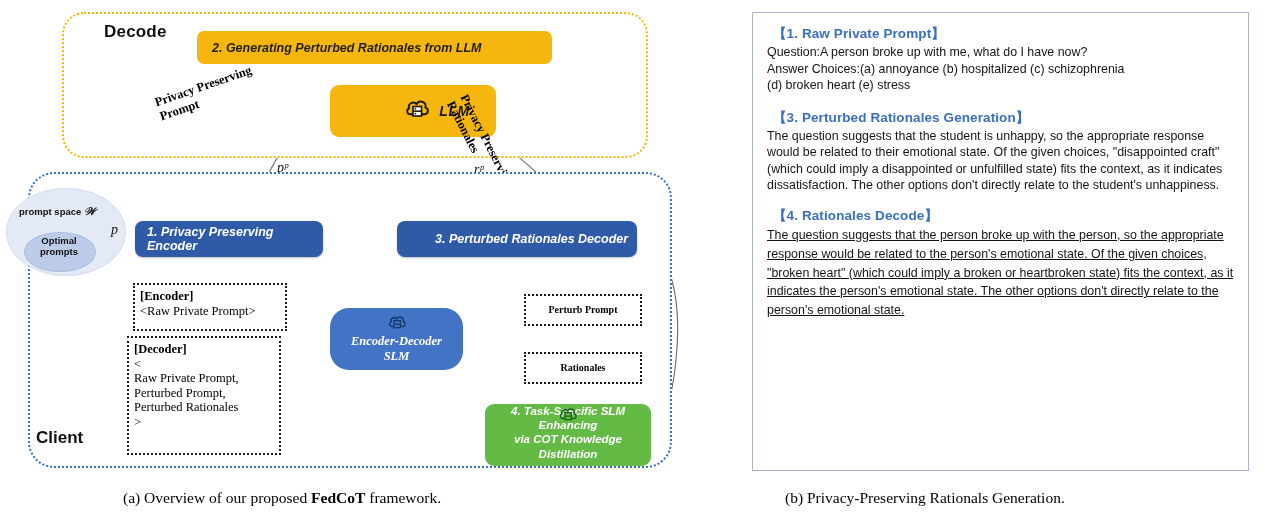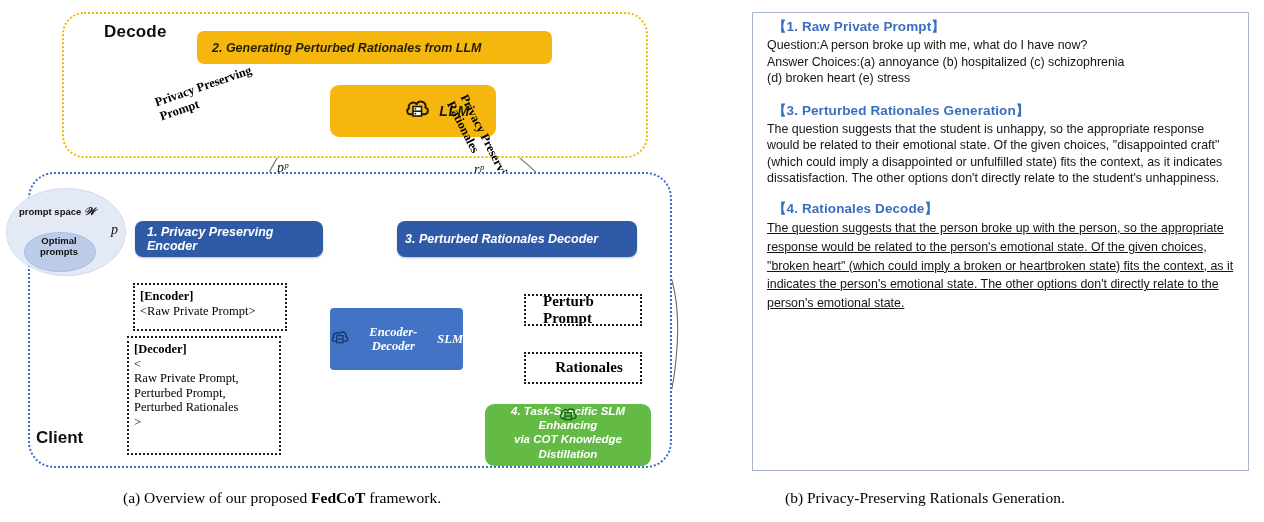--- a/index.html
+++ b/index.html
@@ -39,45 +39,45 @@
   .llm-box .lbl{font-size:14px;font-weight:bold;font-style:italic;color:#1b1704;letter-spacing:.5px;}
 
   .blue-box{
     position:absolute;background:#2E5AA8;border-radius:8px;display:flex;align-items:center;
     box-shadow:0 1px 2px rgba(0,0,0,.25);
   }
   .blue-box span{color:#fff;font-size:12.5px;font-weight:bold;font-style:italic;}
   #box-encoder{left:135px;top:221px;width:188px;height:36px;}
   #box-encoder span{padding-left:12px;}
   #box-decoder{left:397px;top:221px;width:240px;height:36px;}
-  #box-decoder span{padding-left:8px;}
+  #box-decoder span{padding-left:18px;margin-left:20px;}
 
   #box-slm{
-    position:absolute;left:330px;top:308px;width:133px;height:62px;background:#4273C5;border-radius:4px;
-    display:flex;flex-direction:row;align-items:center;justify-content:center;
+    position:absolute;left:330px;top:308px;width:133px;height:62px;background:#4273C5;border-radius:19px;
+    display:flex;flex-direction:column;align-items:center;justify-content:center;
   }
   #box-slm .slmtxt{color:#fff;font-size:12.5px;font-weight:bold;font-style:italic;line-height:1.15;text-align:center;font-family:"Liberation Serif",serif;}
 
   #box-task{
     position:absolute;left:485px;top:404px;width:166px;height:57px;background:#63BB46;border-radius:9px;
     display:flex;flex-direction:column;align-items:center;justify-content:flex-end;padding-bottom:5px;
   }
   #box-task .tasktxt{color:#fff;font-size:11.5px;font-weight:bold;font-style:italic;line-height:1.25;text-align:center;}
 
   .dotbox{
     position:absolute;border:2px dotted #1a1a1a;background:#fff;
   }
   .dotbox .t{font-family:"Liberation Serif",serif;font-size:12.5px;color:#000;line-height:1.16;}
   .dotbox .t b{font-weight:bold;}
 
   #db-encoder{left:133px;top:283px;width:140px;height:36px;padding:4px 5px;}
   #db-decoder{left:127px;top:336px;width:140px;height:107px;padding:4px 5px;}
   #db-perturb{left:524px;top:294px;width:104px;height:24px;padding:2px 5px;display:flex;align-items:center;justify-content:center;}
   #db-rationales{left:524px;top:352px;width:104px;height:24px;padding:2px 5px;display:flex;align-items:center;justify-content:center;}
-  #db-perturb .t,#db-rationales .t{font-weight:bold;font-size:15px;margin-left:12px;}
+  #db-perturb .t,#db-rationales .t{font-weight:bold;font-size:10px;}
 
   
   .ellipse-outer{
     position:absolute;left:6px;top:188px;width:118px;height:86px;border-radius:50%;
     background:#E3E9F5;border:1px solid #d3dcf0;
   }
   .ellipse-inner{
     position:absolute;left:24px;top:232px;width:70px;height:38px;border-radius:50%;
     background:#BCCCE8;border:1px solid #aabfe0;
   }
@@ -99,21 +99,21 @@
   .caption{
     position:absolute;font-family:"Liberation Serif",serif;font-size:15.5px;color:#000;white-space:nowrap;
   }
   #cap-a{left:123px;top:489px;}
   #cap-b{left:785px;top:489px;}
   #cap-a b{font-weight:bold;}
 
   
   #panel-b{
     position:absolute;left:752px;top:12px;width:497px;height:459px;
-    border:1px solid #aab6cf;background:#fff;padding:5px 11px 0 14px;box-sizing:border-box;
+    border:1px solid #aab6cf;background:#fff;padding:12px 11px 0 14px;box-sizing:border-box;
     overflow:hidden;
   }
   .sec-head{
     color:#3A6FBF;font-weight:bold;font-size:13.5px;margin:0 0 1px 6px;letter-spacing:.1px;
   }
   .sec-body{
     color:#141414;font-size:12.4px;line-height:1.34;margin:0 0 13px 0;white-space:pre-line;
   }
   .sec-body.just{text-align:left;}
   .sec-blk{margin-bottom:0;}

